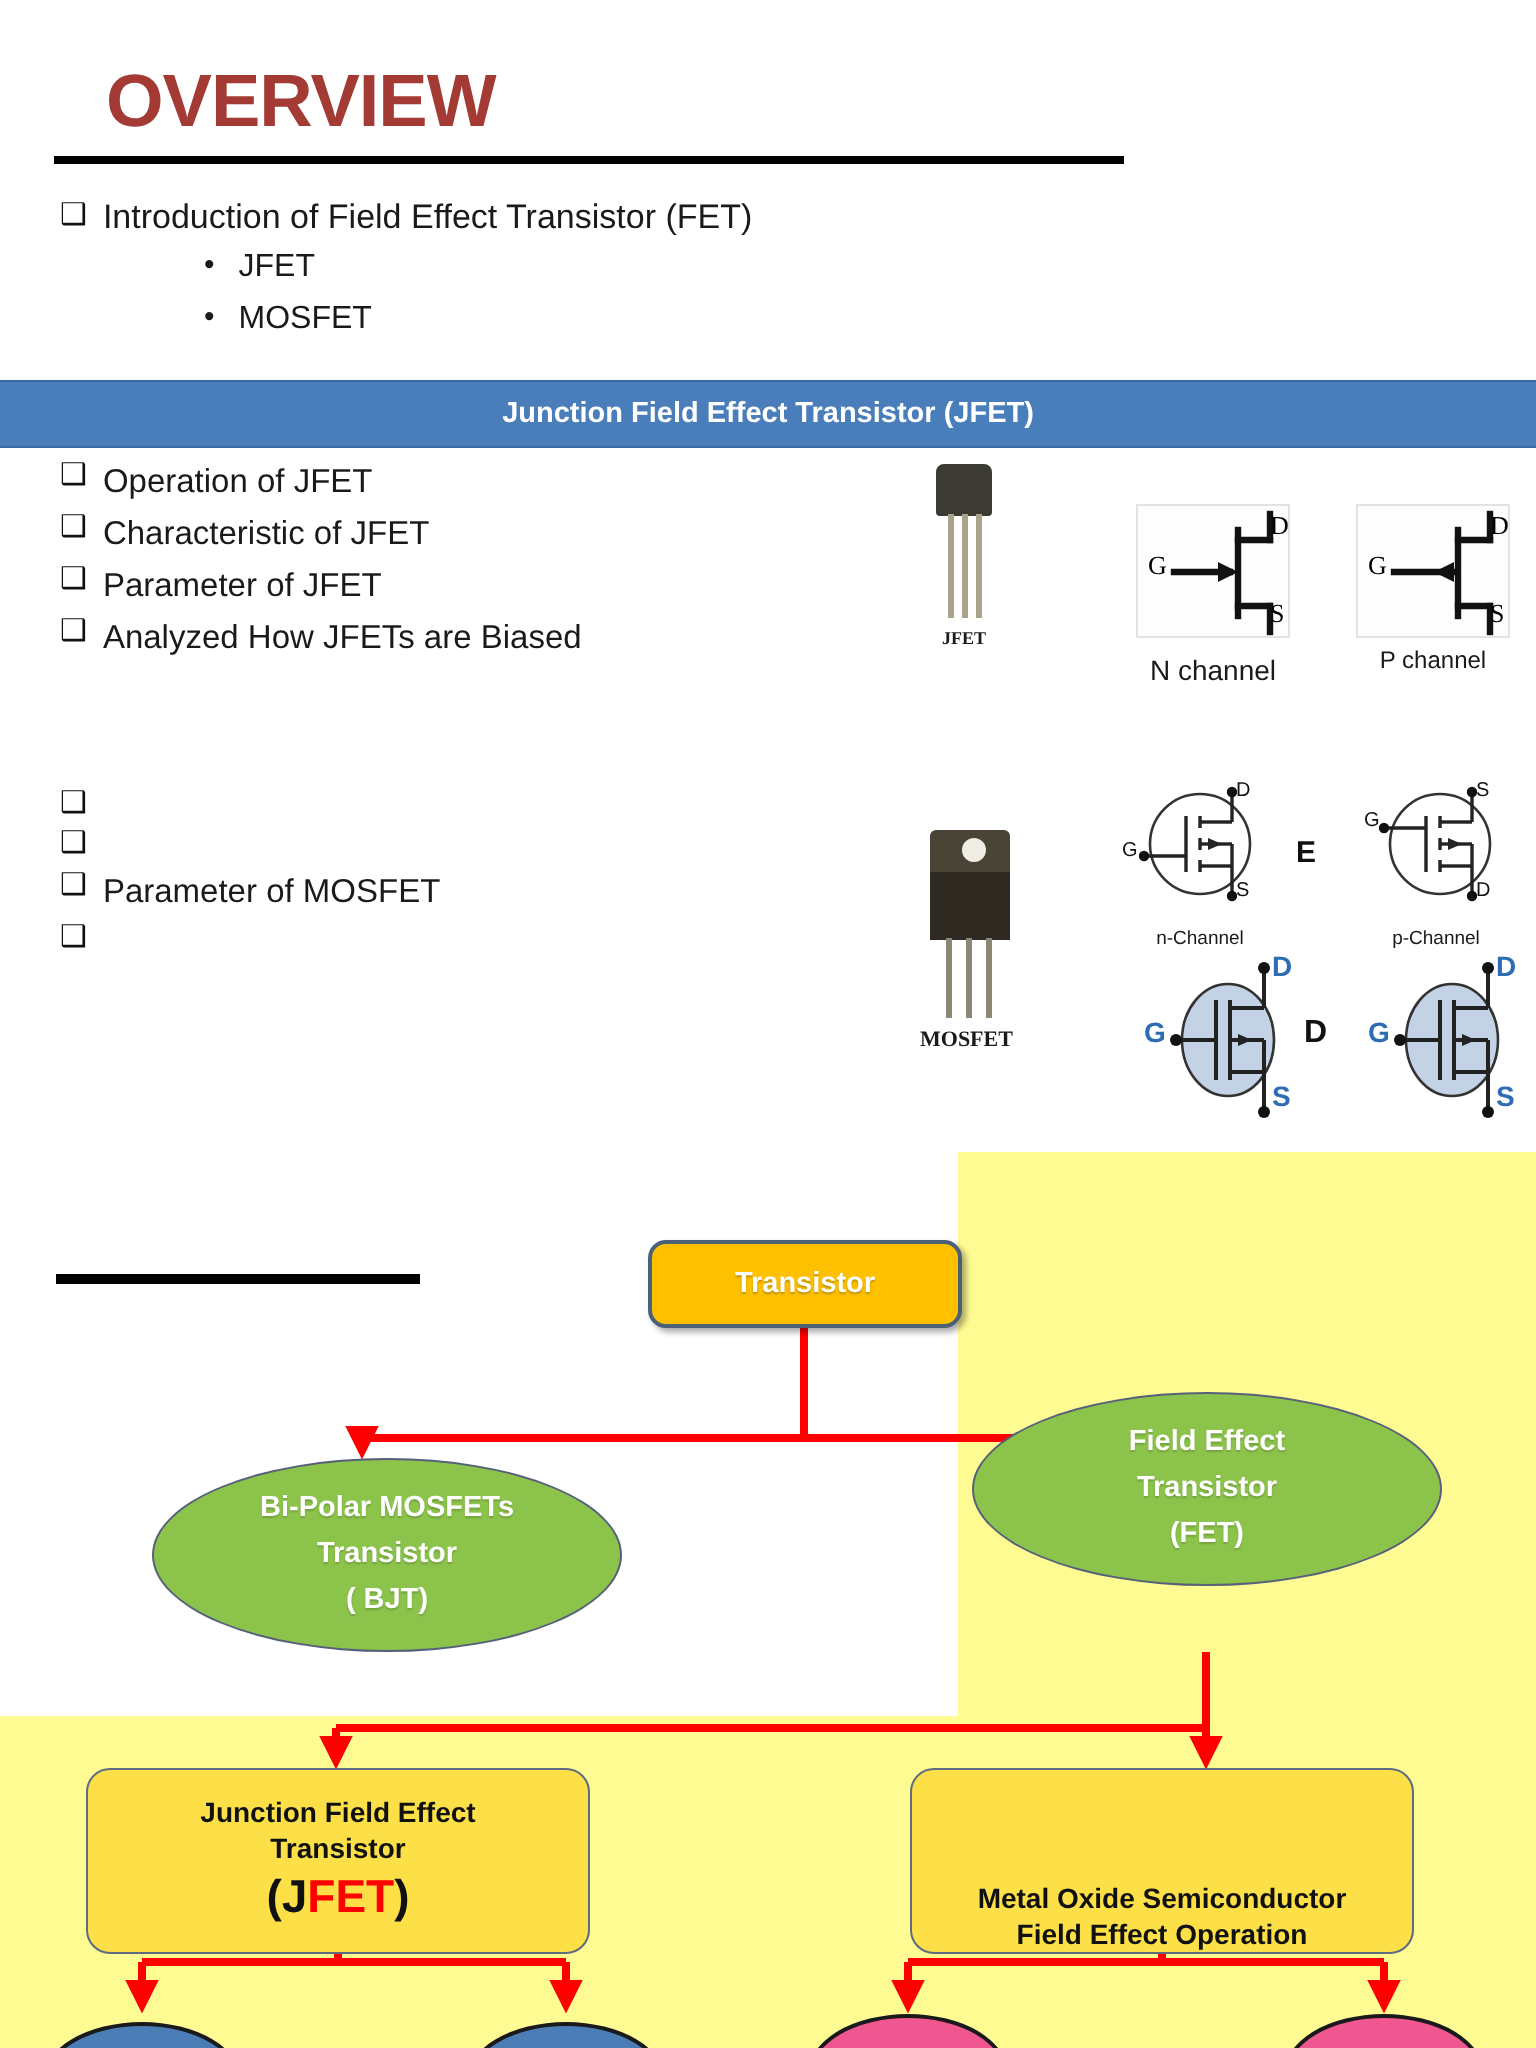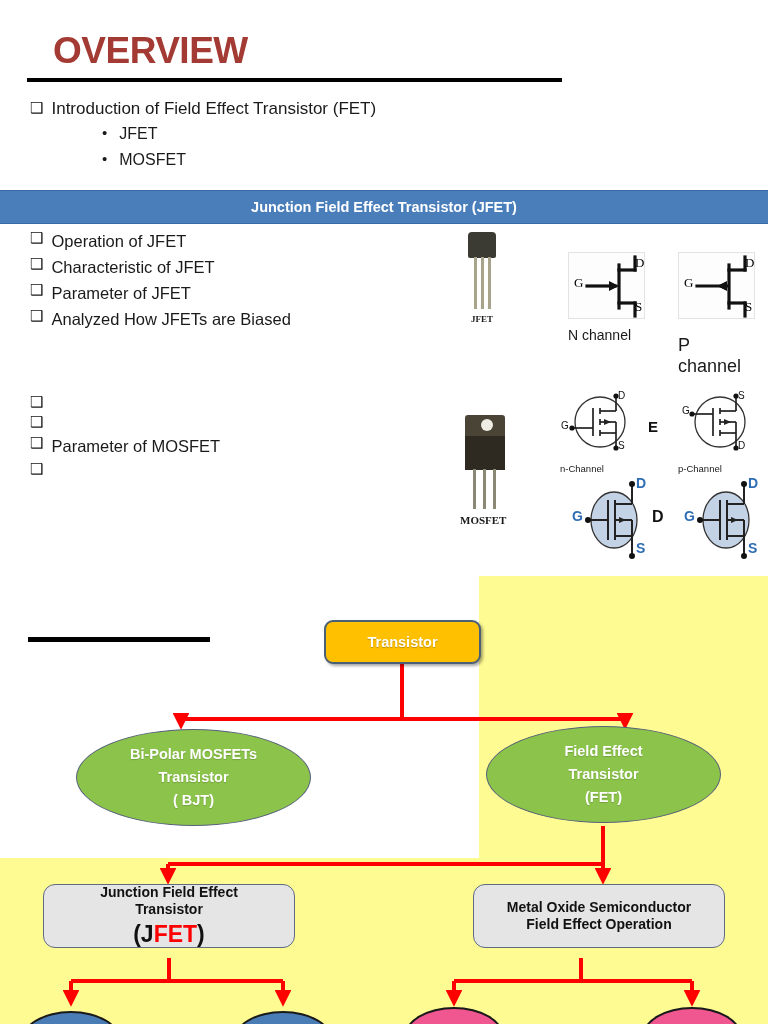--- a/index.html
+++ b/index.html
@@ -57,21 +57,21 @@
   .sec-item {
     display:flex; align-items:flex-start; gap:8px;
     font-size:16.5px; color:#1a1a1a; line-height:1.58;
   }
   #jfet-list { top:228px; }
   #mosfet-list { top:392px; }
 
   
   .fig-area { position:absolute; }
   .fig-cap { text-align:center; font-family:"Liberation Serif", serif; font-weight:bold; color:#1a1a1a; }
-  .sym-cap { text-align:left; color:#1a1a1a; }
+  .sym-cap { text-align:center; color:#1a1a1a; }
 
   
   .to92 { position:relative; width:40px; height:80px; }
   .to92-body {
     position:absolute; left:6px; top:0; width:28px; height:26px;
     background:#3b3b34; border-radius:4px 4px 2px 2px;
   }
   .to92-lead { position:absolute; top:25px; width:2.5px; height:52px; background:#a8a48c; }
 
   
@@ -119,30 +119,30 @@
   }
 
   .node-ellipse {
     position:absolute; width:235px; height:97px;
     background:#8CC44B; border:1.6px solid #56607A; border-radius:50%;
     display:flex; flex-direction:column; align-items:center; justify-content:center;
     color:#ffffff; font-size:14.5px; font-weight:bold; line-height:1.6;
     text-shadow:0 1px 1px rgba(0,0,0,0.18);
   }
   #node-bjt { left:76px; top:729px; }
-  #node-fet { left:486px; top:726px; }
+  #node-fet { left:486px; top:696px; }
 
   .node-grey {
-    position:absolute; width:252px; height:64px;
-    background:#e5e5e5; border:1.6px solid #5E6B80; border-radius:12px;
+    position:absolute; width:252px; height:93px;
+    background:#fde047; border:1.6px solid #5E6B80; border-radius:12px;
     display:flex; flex-direction:column; align-items:center; justify-content:center;
     color:#111111; line-height:1.25;
   }
   #node-jfet { left:43px; top:884px; }
-  #node-mosfet { left:473px; top:884px; }
+  #node-mosfet { left:455px; top:884px;justify-content:flex-end; }
   .grey-l1 { font-size:14px; font-weight:bold; }
   .grey-l2 { font-size:14px; font-weight:bold; }
   .grey-big { font-size:23px; font-weight:bold; margin-top:1px; }
   .red-txt { color:#FF0000; }
 
   
   .leaf {
     position:absolute; width:100px; height:60px; border-radius:50%;
     border:2px solid #1a1a1a;
   }
@@ -236,21 +236,21 @@
           <line x1="50" y1="50" x2="66" y2="50"></line>
           <line x1="66" y1="50" x2="66" y2="63"></line>
           <line x1="18" y1="33" x2="48" y2="33"></line>
         </g>
         <polygon points="38,33 48,28 48,38" fill="#111"></polygon>
       </svg>
       <div style="position:absolute; left:5px; top:22px; font-family:'Liberation Serif',serif; font-size:13px;">G</div>
       <div style="position:absolute; left:66px; top:2px; font-family:'Liberation Serif',serif; font-size:13px;">D</div>
       <div style="position:absolute; left:66px; top:46px; font-family:'Liberation Serif',serif; font-size:13px;">S</div>
     </div>
-    <div class="sym-cap" style="width:77px; font-size:18px; margin-top:16px;">P channel</div>
+    <div class="sym-cap" style="width:77px; font-size:12px; margin-top:4px;">P channel</div>
   </div>
 
 
   <div class="sec-list" id="mosfet-list">
     <div class="sec-item">
       <span class="sq-bullet">❑</span>
     </div>
     <div class="sec-item">
       <span class="sq-bullet">❑</span>
     </div>

